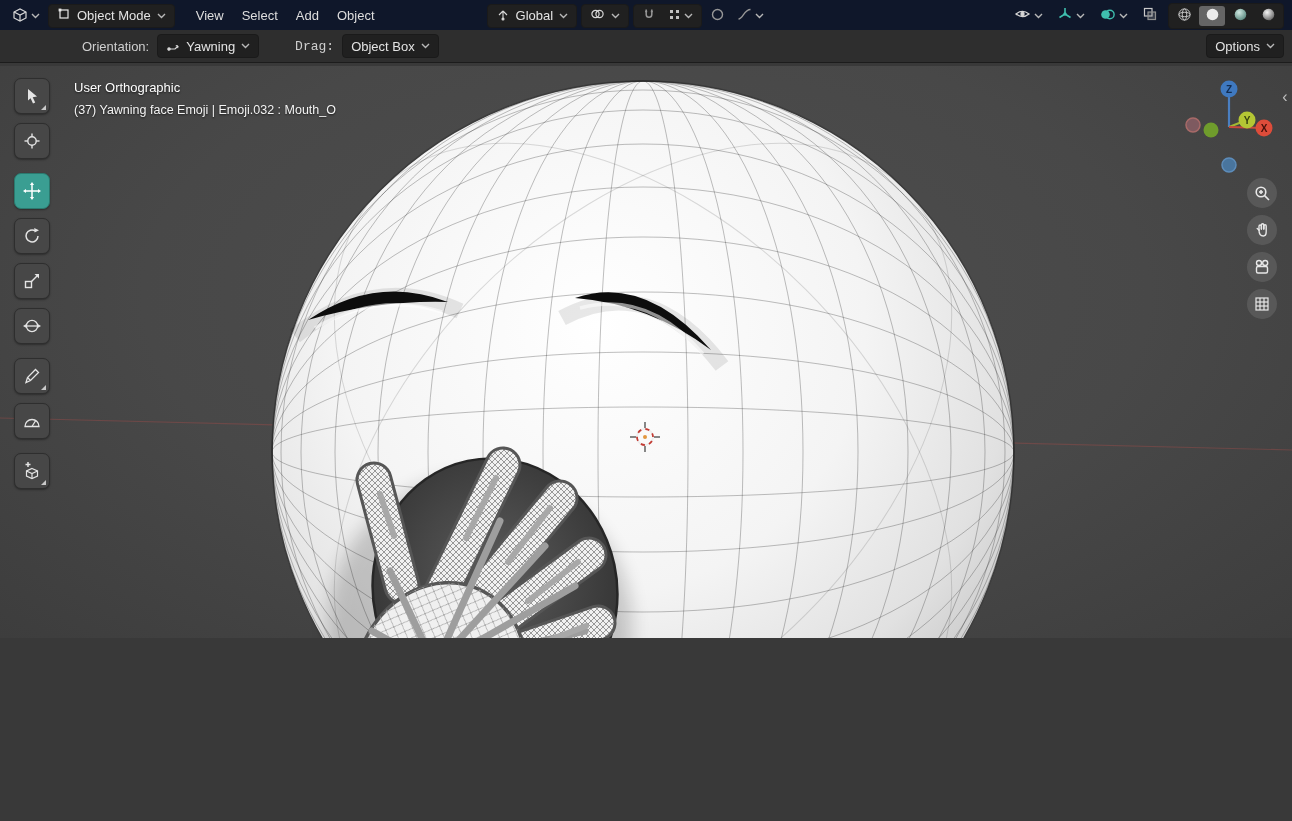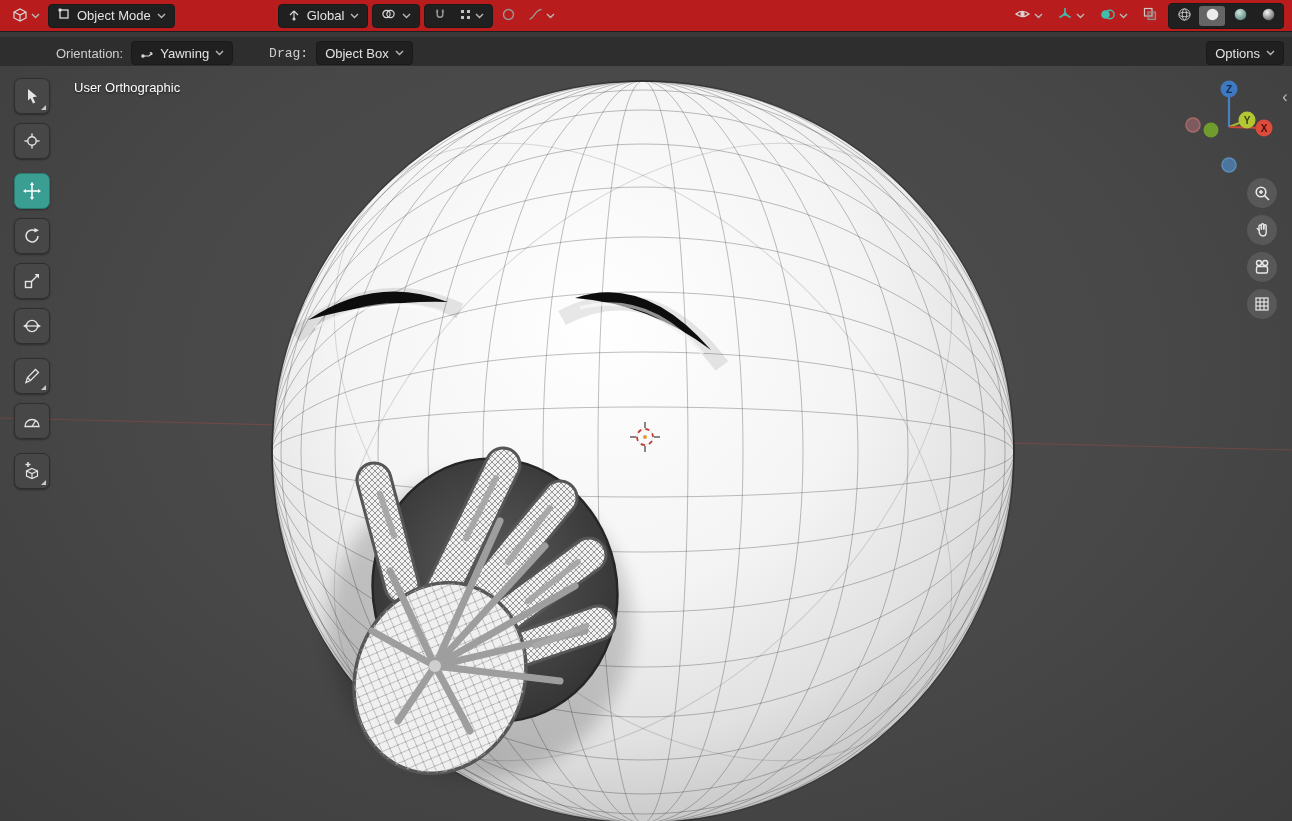--- a/index.html
+++ b/index.html
@@ -1,21 +1,21 @@
 <!DOCTYPE html>
 <html><head>
 <meta charset="utf-8">
 <style>
   * { margin:0; padding:0; box-sizing:border-box; }
   html,body { width:1292px; height:821px; overflow:hidden; background:#393939;
     font-family:"Liberation Sans", sans-serif; -webkit-font-smoothing:antialiased; }
 
   
   .topbar { position:absolute; top:0; left:0; width:1292px; height:32px;
-    background:#b91c1c; border-bottom:1px solid #1e1e1e;
+    background:#0f172a; border-bottom:1px solid #1e1e1e;
     display:flex; align-items:center; padding:0 8px; color:#dcdcdc; }
   .tb-group { display:flex; align-items:center; gap:4px; }
   .tb-group.middle { margin-left:82px;padding-left:21px; }
   .tb-group.right { margin-left:auto; gap:6px; }
   .iconbtn { background:transparent; border:none; color:#d5d5d5; display:flex;
     align-items:center; gap:3px; padding:3px 4px; border-radius:4px; cursor:default; }
   .pill { background:#202020; border:1px solid #1a1a1a; border-radius:4px; height:24px;
     display:flex; align-items:center; gap:6px; padding:0 8px; color:#e3e3e3;
     font-size:13px; cursor:default; }
   .pillgroup { display:flex; align-items:center; background:#202020;
@@ -23,29 +23,29 @@
   .menus { display:flex; align-items:center; margin-left:8px; }
   .menu { background:transparent; border:none; color:#dedede; font-size:13px;
     padding:4px 9px; border-radius:3px; cursor:default; }
   .shading-group { display:flex; align-items:center; gap:2px; background:#202020;
     border:1px solid #1a1a1a; border-radius:4px; padding:2px; }
   .shade-btn { width:26px; height:20px; border:none; background:transparent;
     border-radius:3px; display:flex; align-items:center; justify-content:center; cursor:default; }
   .shade-btn.active { background:#656565; }
 
   
-  .toolsettings { position:absolute; top:37px; left:0; width:1292px; height:33px;
+  .toolsettings { position:absolute; top:30px; left:0; width:1292px; height:33px;
     background:#2e2e2e; border-bottom:1px solid #1c1c1c; display:flex;
-    align-items:center; color:#cfcfcf; font-size:13px; padding-left:56px; }
+    align-items:center; color:#cfcfcf; font-size:13px; padding-left:82px; }
   .ts-label { margin-right:8px; color:#cfcfcf; }
   .ts-label.second { margin-left:36px;font-family:Liberation Mono, monospace; }
   .ts-options { margin-left:auto; margin-right:8px; }
 
   
-  .viewport { position:absolute; top:66px; left:0; width:1292px; height:755px;
+  .viewport { position:absolute; top:66px; left:0; width:1292px; height:572px;
     background:radial-gradient(ellipse at 50% 40%, #4e4e4e 0%, #484848 55%, #3d3d3d 100%);
     overflow:hidden; }
   .scene { position:absolute; top:0; left:0; }
 
   .overlay-text { position:absolute; left:74px; top:10px; color:#ffffff;
     text-shadow:0 1px 2px rgba(0,0,0,.65); line-height:23px; pointer-events:none; }
   .overlay-text .l1 { font-size:13px; }
   .overlay-text .l2 { font-size:12.5px; color:#f4f4f4; }
 
   
@@ -98,20 +98,26 @@
             <rect x="3" y="3" width="8" height="8" fill="none" stroke="#e8e8e8" stroke-width="1.2"></rect>
             <rect x="1.6" y="1.6" width="2.8" height="2.8" fill="#e8e8e8"></rect>
           </svg>
       </span>
       <span>Object Mode</span>
       <svg width="9" height="6" viewBox="0 0 9 6">
           <polyline points="1,1 4.5,4.5 8,1" fill="none" stroke="#b8b8b8" stroke-width="1.4"></polyline>
         </svg>
     </button>
 
+    <nav class="menus">
+      <button class="menu">View</button>
+      <button class="menu">Select</button>
+      <button class="menu">Add</button>
+      <button class="menu">Object</button>
+    </nav>
   </div>
 
   <div class="tb-group middle">
     <button class="pill">
       <span>
         <svg width="14" height="14" viewBox="0 0 14 14">
             <g stroke="#d8d8d8" fill="none" stroke-width="1.1">
               <path d="M7,12 V4 M7,4 L3,8 M7,4 L11,8"></path>
               <circle cx="7" cy="12" r="1" fill="#d8d8d8"></circle>
             </g>
@@ -434,20 +440,21 @@
       <line x1="645" y1="356" x2="645" y2="362" stroke="#3a3a3a" stroke-width="1.2"></line>
       <line x1="645" y1="380" x2="645" y2="386" stroke="#3a3a3a" stroke-width="1.2"></line>
       <line x1="630" y1="371" x2="636" y2="371" stroke="#3a3a3a" stroke-width="1.2"></line>
       <line x1="654" y1="371" x2="660" y2="371" stroke="#3a3a3a" stroke-width="1.2"></line>
       <circle cx="645" cy="371" r="2" fill="#e2973f"></circle>
     </g>
   </svg>
 
   <div class="overlay-text">
     <div class="l1">User Orthographic</div>
+    <div class="l2">(37) Yawning face Emoji | Emoji.032 : Mouth_O</div>
   </div>
 
   <div class="left-toolbar">
     <div class="tool-group">
       <button class="toolbtn">
         <svg width="20" height="20" viewBox="0 0 20 20">
             <path d="M6,3 L15,10.5 L10.7,11.2 L13.2,16.6 L11,17.6 L8.6,12.2 L6,14.6 Z" fill="#e4e4e4"></path>
           </svg>
         <span class="corner"></span>
       </button>

